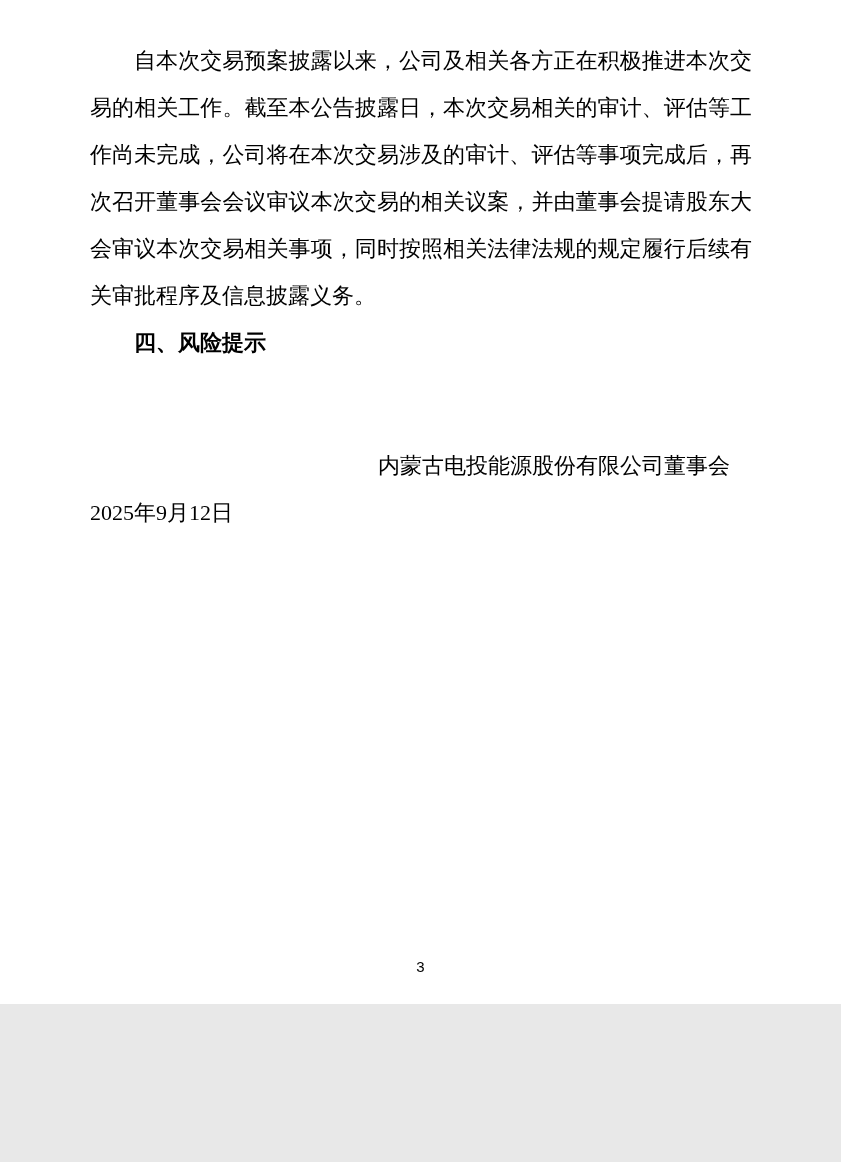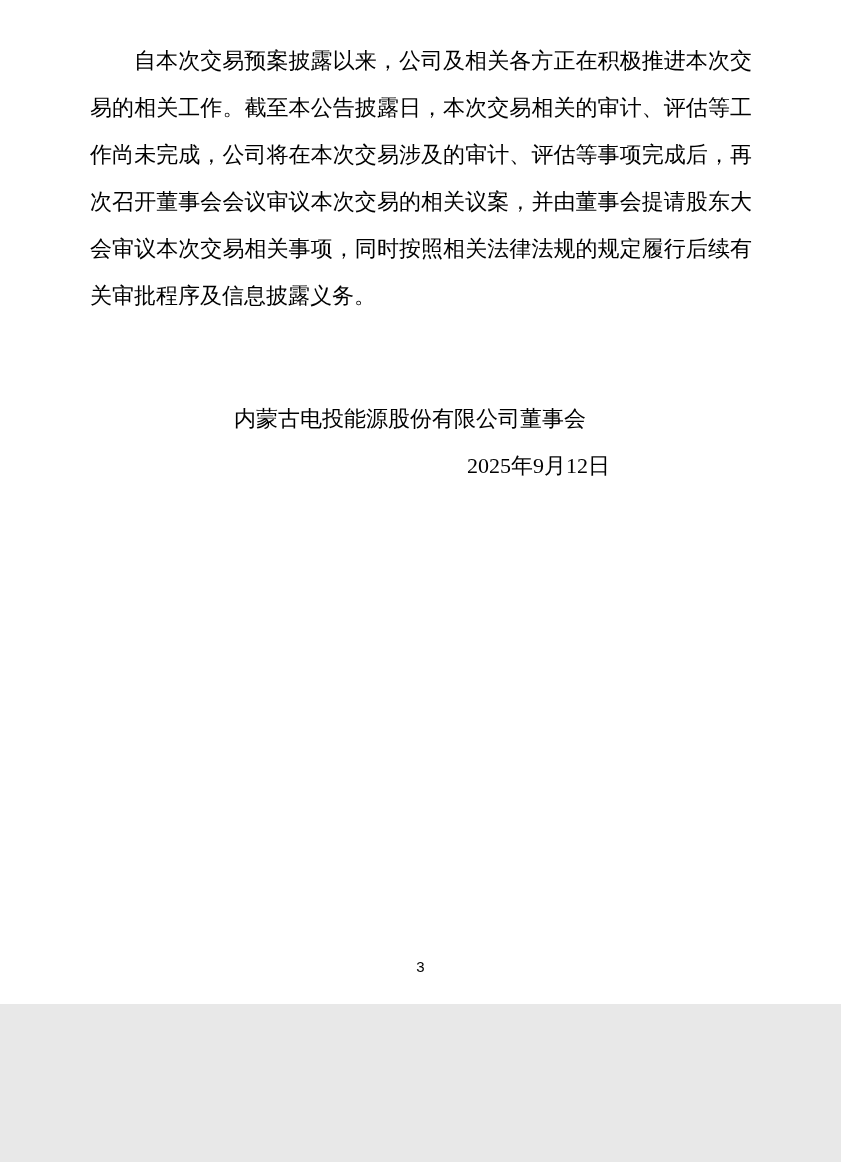--- a/index.html
+++ b/index.html
@@ -38,44 +38,45 @@
     font-weight: bold;
     font-family: "Liberation Sans", "DejaVu Sans", sans-serif;
     text-indent: 2em;
   }
   .closing-para {
     margin: 0;
     text-indent: 2em;
   }
   .signature-line {
     margin-top: 76px;
-    text-align: center;
+    text-align: right;
     padding-right: 22px;
     white-space: nowrap;
     font-family: Liberation Serif, serif;
   }
   .date-line {
-    text-align: right;
+    text-align: left;
     padding-right: 142px;
     white-space: nowrap;
   }
   .page-number {
     position: absolute;
     bottom: 28px;
     left: 0;
     width: 100%;
     text-align: center;
     font-size: 15px;
     line-height: 18px;
     font-family: "Liberation Sans", "DejaVu Sans", sans-serif;
   }
 </style>
 </head>
 <body>
 
 <div class="page">
   <div class="content">
     <p class="body-para">自本次交易预案披露以来，公司及相关各方正在积极推进本次交易的相关工作。截至本公告披露日，本次交易相关的审计、评估等工作尚未完成，公司将在本次交易涉及的审计、评估等事项完成后，再次召开董事会会议审议本次交易的相关议案，并由董事会提请股东大会审议本次交易相关事项，同时按照相关法律法规的规定履行后续有关审批程序及信息披露义务。</p>
+    <h2 class="section-heading">四、风险提示</h2>
     <div class="signature-line">内蒙古电投能源股份有限公司董事会</div>
     <div class="date-line">2025年9月12日</div>
   </div>
   <div class="page-number">3</div>
 </div>
 
 </body></html>

